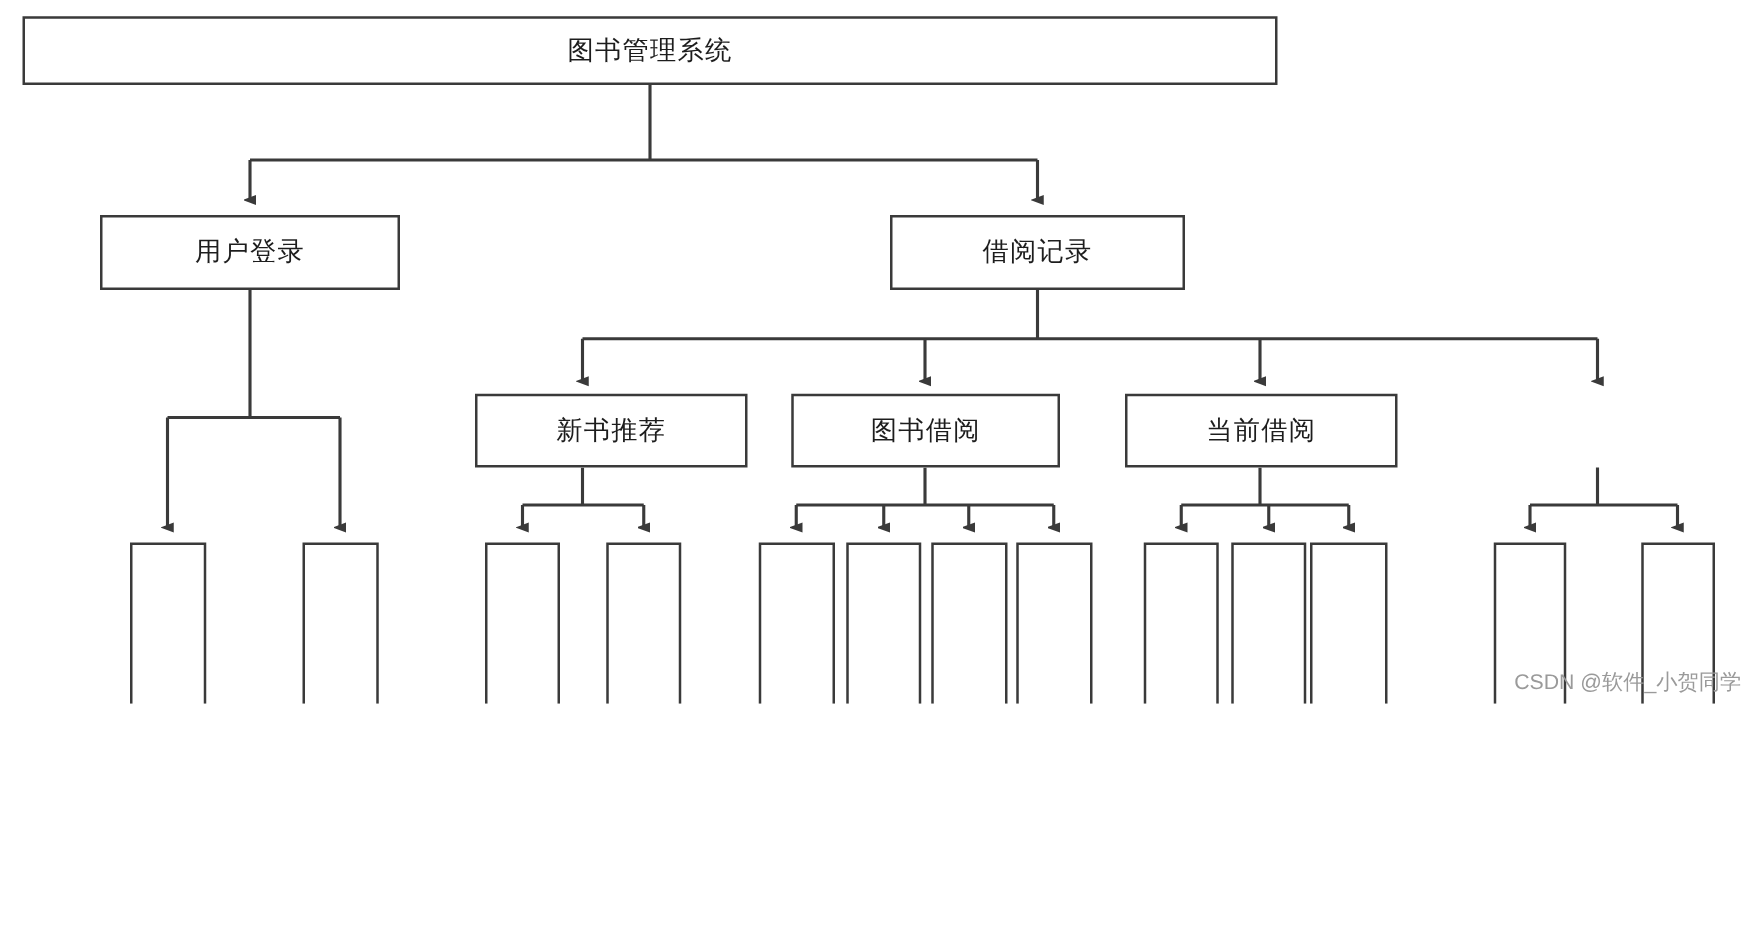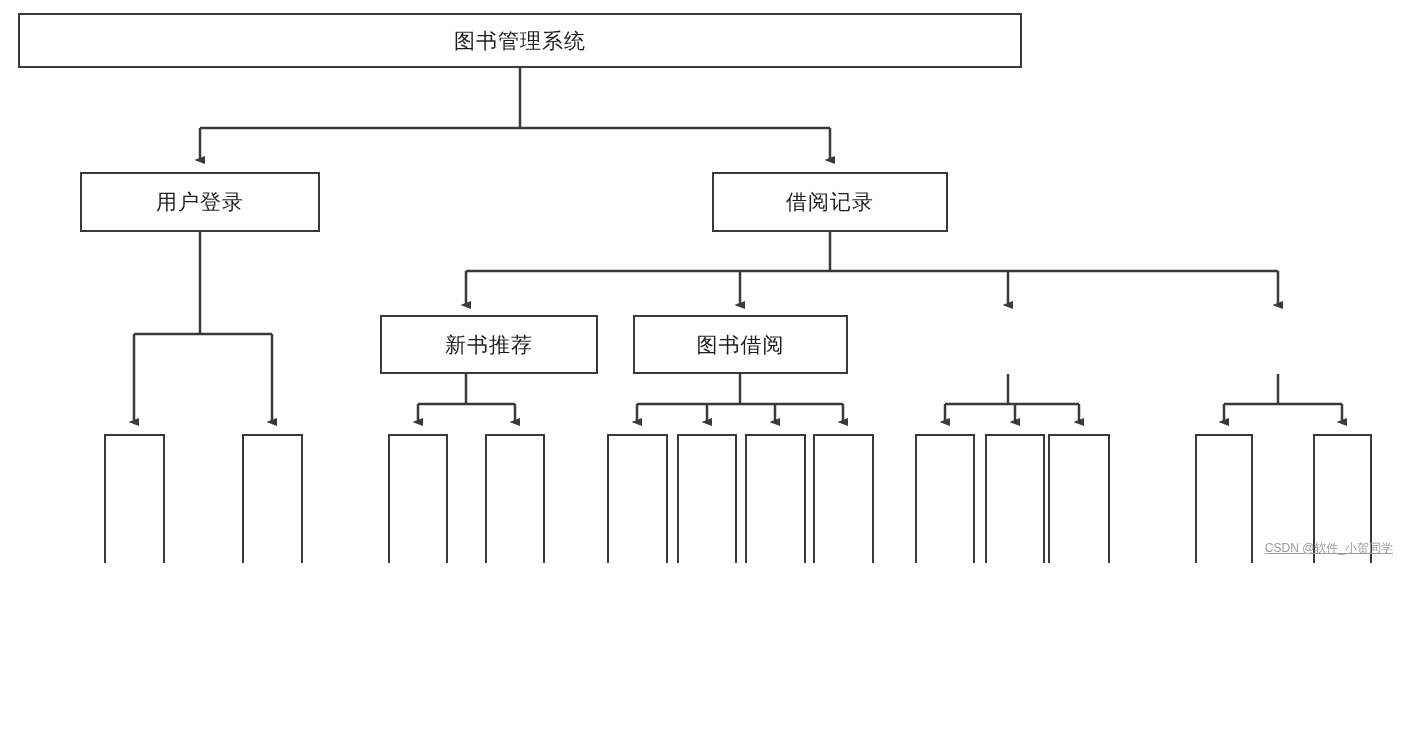--- a/index.html
+++ b/index.html
@@ -48,25 +48,24 @@
   .node.vert .vtext {
     writing-mode: vertical-rl;
     text-orientation: upright;
     display: block;
     white-space: nowrap;
   }
   #watermark {
     position: absolute;
     right: 12px;
     bottom: 6px;
-    font-size: 12px;
+    font-size: 17px;
     color: #9a9a9a;
     white-space: nowrap;
     z-index: 5;
-    text-decoration: underline;
   }
 </style>
 </head>
 <body>
 
 <div id="canvas">
 
   <svg id="edges" viewBox="0 0 1405 747">
     <defs>
       <marker id="arrow" markerWidth="10" markerHeight="10" refX="5" refY="5" orient="auto" markerUnits="userSpaceOnUse">
@@ -127,20 +126,23 @@
   <div class="node horiz" style="left:712px; top:172px; width:236px; height:60px;">
     <span>借阅记录</span>
   </div>
 
   <div class="node horiz" style="left:360px; top:315px; width:218px; height:59px;margin-left:20px;">
     <span>新书推荐</span>
   </div>
   <div class="node horiz" style="left:633px; top:315px; width:215px; height:59px;align-items:center;">
     <span>图书借阅</span>
   </div>
+  <div class="node horiz" style="left:900px; top:315px; width:218px; height:59px;">
+    <span>当前借阅</span>
+  </div>
 
   <div class="node vert" style="left:104px; top:434px; width:61px; height:301px;">
     <span class="vtext">用户登录</span>
   </div>
   <div class="node vert" style="left:242px; top:434px; width:61px; height:301px;">
     <span class="vtext">注销登录</span>
   </div>
 
   <div class="node vert" style="left:388px; top:434px; width:60px; height:301px;">
     <span class="vtext">查询图书</span>

